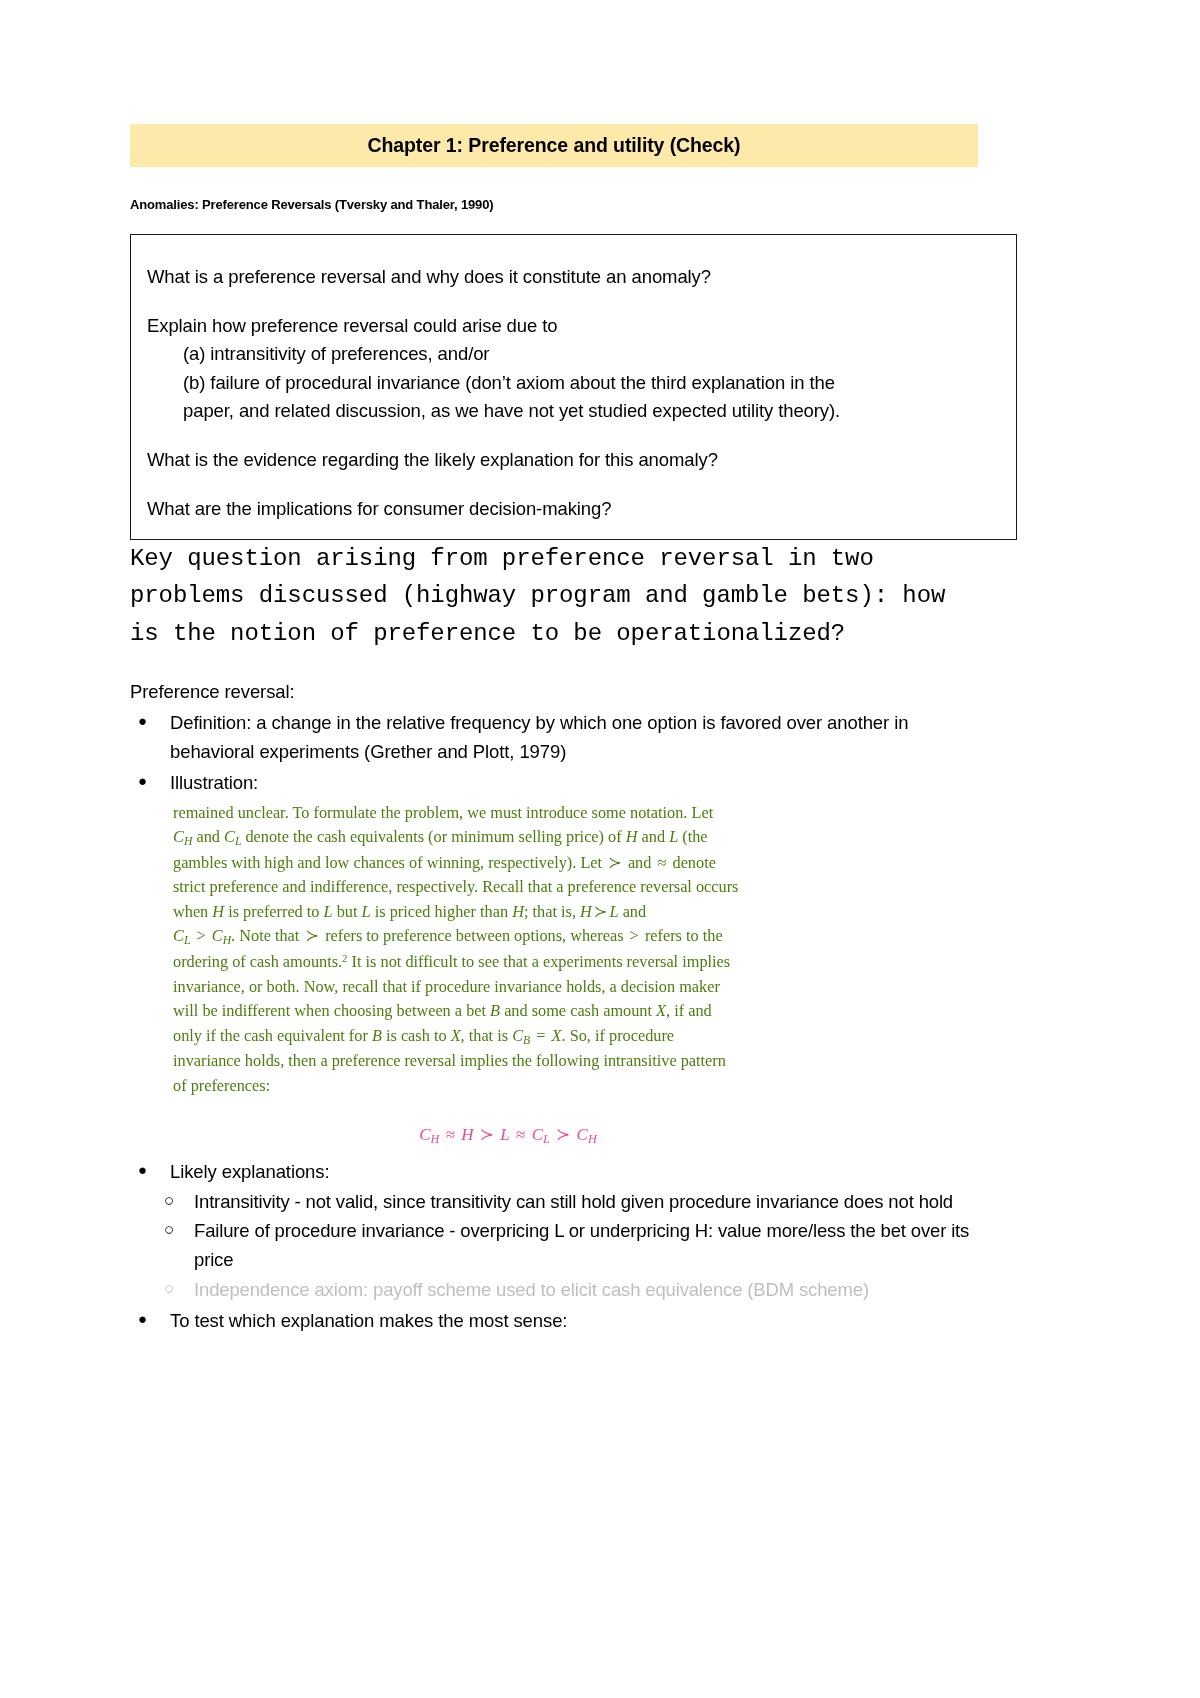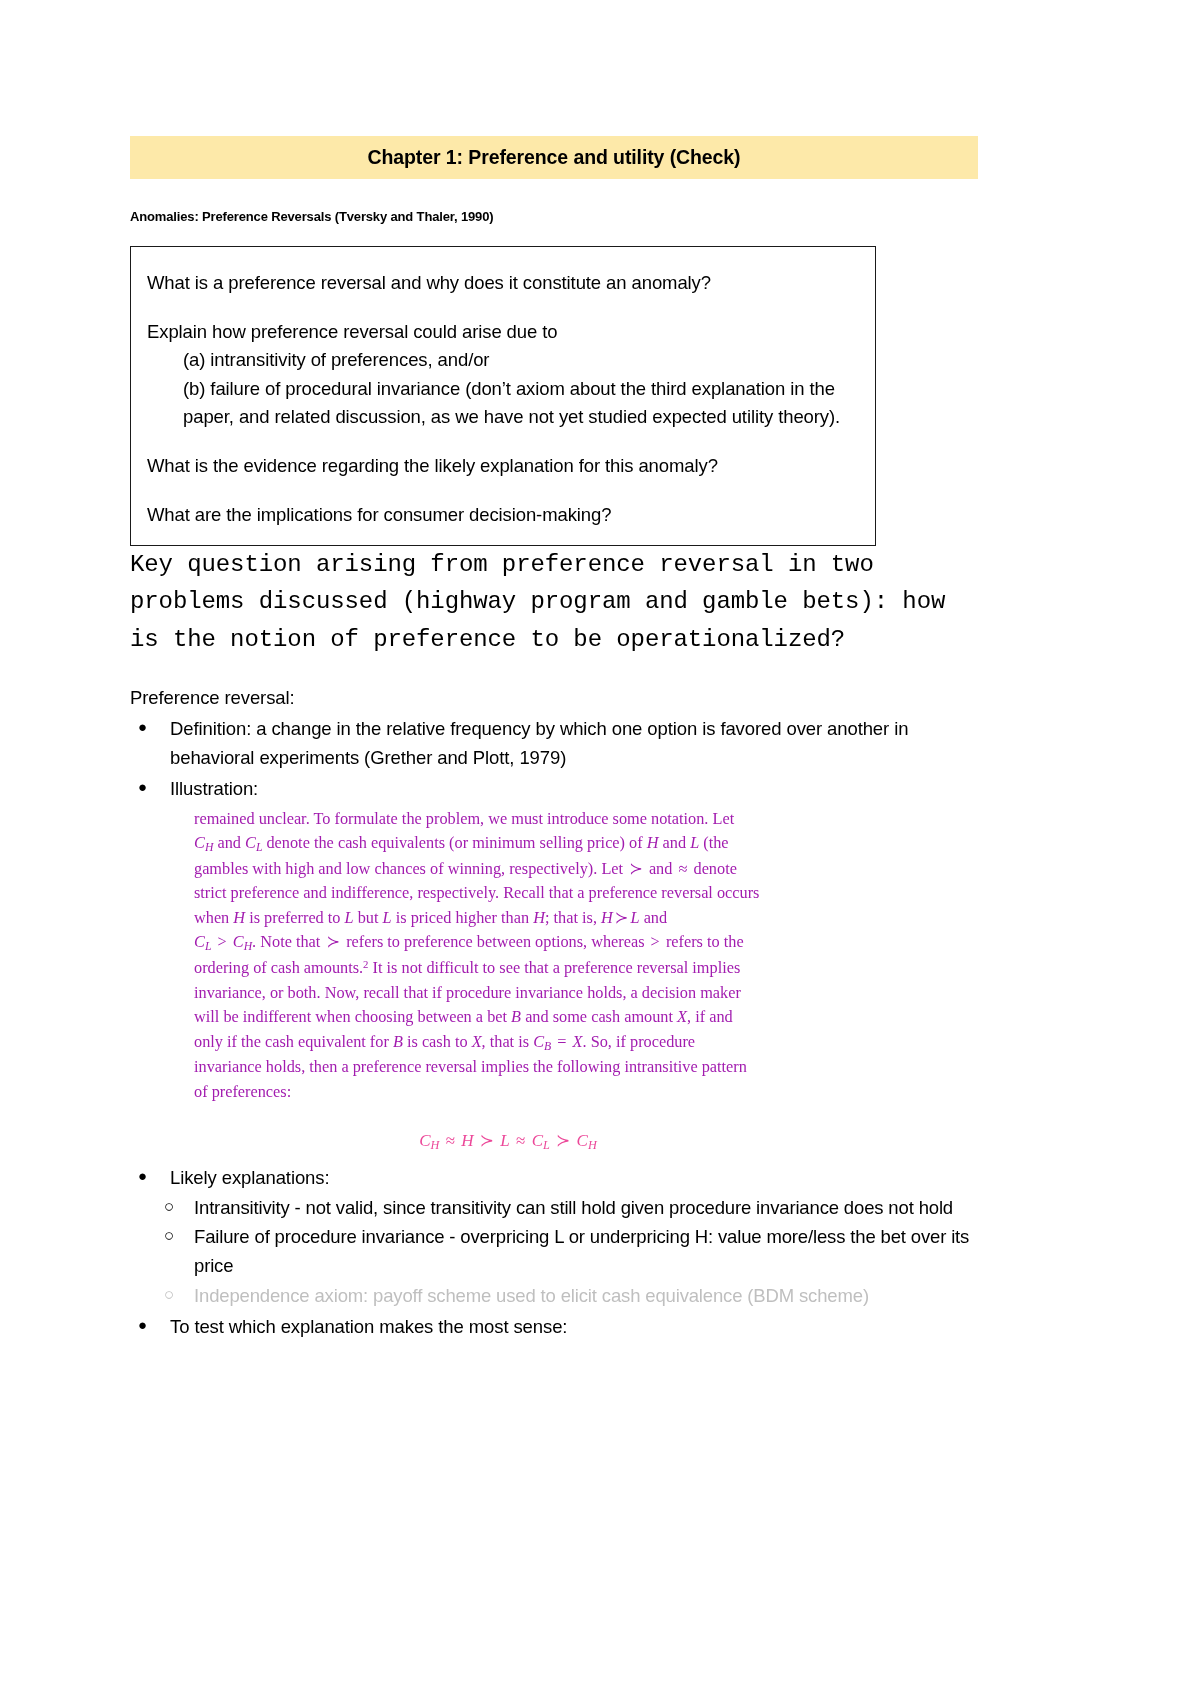--- a/index.html
+++ b/index.html
@@ -17,21 +17,21 @@
   .page {
     position: relative;
     width: 1200px;
     height: 1698px;
     box-sizing: border-box;
     padding: 0;
   }
   .content {
     position: absolute;
     left: 130px;
-    top: 136px;
+    top: 124px;
     width: 848px;
   }
 
   
   .banner {
     background: #fde9a9;
     text-align: center;
     font-weight: bold;
     font-size: 19.5px;
     line-height: 1.55;
@@ -44,23 +44,23 @@
     font-weight: bold;
     font-size: 13px;
     margin-top: 30px;
     letter-spacing: -0.15px;
   }
 
   
   .qbox {
     border: 1.6px solid #1a1a1a;
     margin-top: 22px;
-    padding: 22px 16px 16px 16px;
+    padding: 28px 16px 16px 16px;
     box-sizing: border-box;
-    width: 746px;
+    width: 887px;
   }
   .qbox p {
     margin: 0;
     font-size: 18.5px;
     line-height: 1.52;
     letter-spacing: -0.1px;
   }
   .qbox .gap { height: 21px; }
   .qbox .indent1 { padding-left: 36px; }
   .qbox .indent2 { padding-left: 36px; }
@@ -124,24 +124,24 @@
   li.faded, li.faded > .bullet-o {
     color: #bfbfbf;
   }
 
   
   .excerpt {
     font-family: "Liberation Serif", "DejaVu Serif", serif;
     font-size: 16.3px;
     line-height: 1.50;
     text-align: justify;
-    margin-left: 64px;
+    margin-left: 43px;
     margin-top: 3px;
     width: 668px;
-    color: #a21caf;
+    color: #4d7c0f;
   }
   .excerpt .ln {
     display: block;
     white-space: nowrap;
   }
   .excerpt i, .mi {
     font-style: italic;
   }
   .sub {
     font-size: 0.72em;
@@ -208,21 +208,21 @@
       </li>
     </ul>
 
     <div class="excerpt">
       <span class="ln"><span>remained unclear. To formulate the problem, we must introduce some notation. Let</span></span>
       <span class="ln"><i class="mi">C<span class="sub">H</span></i><span> and </span><i class="mi">C<span class="sub">L</span></i><span> denote the cash equivalents (or minimum selling price) of </span><i class="mi">H</i><span> and </span><i class="mi">L</i><span> (the</span></span>
       <span class="ln"><span>gambles with high and low chances of winning, respectively). Let</span> <span class="op">≻</span> <span>and</span> <span class="op">≈</span> <span>denote</span></span>
       <span class="ln"><span>strict preference and indifference, respectively. Recall that a preference reversal occurs</span></span>
       <span class="ln"><span>when</span> <i class="mi">H</i> <span>is preferred to</span> <i class="mi">L</i> <span>but</span> <i class="mi">L</i> <span>is priced higher than</span> <i class="mi">H</i><span>; that is,</span> <i class="mi">H</i><span class="op">≻</span><i class="mi">L</i> <span>and</span></span>
       <span class="ln"><i class="mi">C<span class="sub">L</span></i> <span class="op">&gt;</span> <i class="mi">C<span class="sub">H</span></i><span>. Note that</span> <span class="op">≻</span> <span>refers to preference between options, whereas</span> <span class="op">&gt;</span> <span>refers to the</span></span>
-      <span class="ln"><span>ordering of cash amounts.</span><span class="sup">2</span><span> It is not difficult to see that a preference reversal implies</span></span>
+      <span class="ln"><span>ordering of cash amounts.</span><span class="sup">2</span><span> It is not difficult to see that a experiments reversal implies</span></span>
       <span class="ln"><span>invariance, or both. Now, recall that if procedure invariance holds, a decision maker</span></span>
       <span class="ln"><span>will be indifferent when choosing between a bet</span> <i class="mi">B</i> <span>and some cash amount</span> <i class="mi">X</i><span>, if and</span></span>
       <span class="ln"><span>only if the cash equivalent for</span> <i class="mi">B</i> <span>is cash to</span> <i class="mi">X</i><span>, that is</span> <i class="mi">C<span class="sub">B</span></i> <span class="op">=</span> <i class="mi">X</i><span>. So, if procedure</span></span>
       <span class="ln"><span>invariance holds, then a preference reversal implies the following intransitive pattern</span></span>
       <span class="ln"><span>of preferences:</span></span>
     </div>
 
     <div class="eq">
       <i class="mi">C<span class="sub">H</span></i>
       <span class="op">≈</span>

